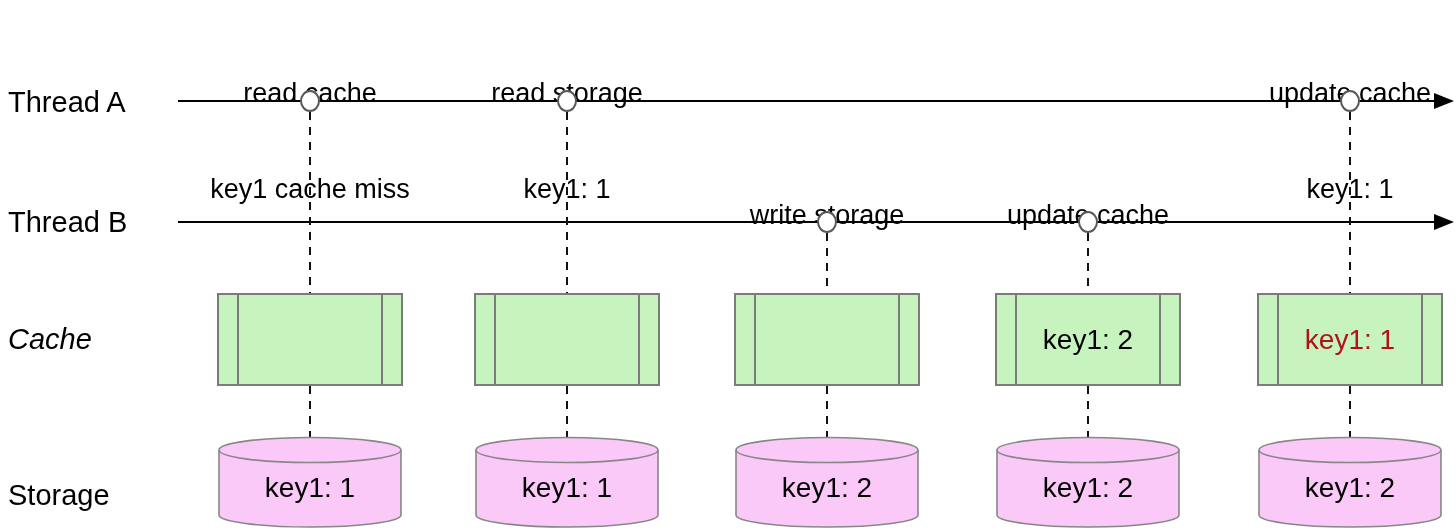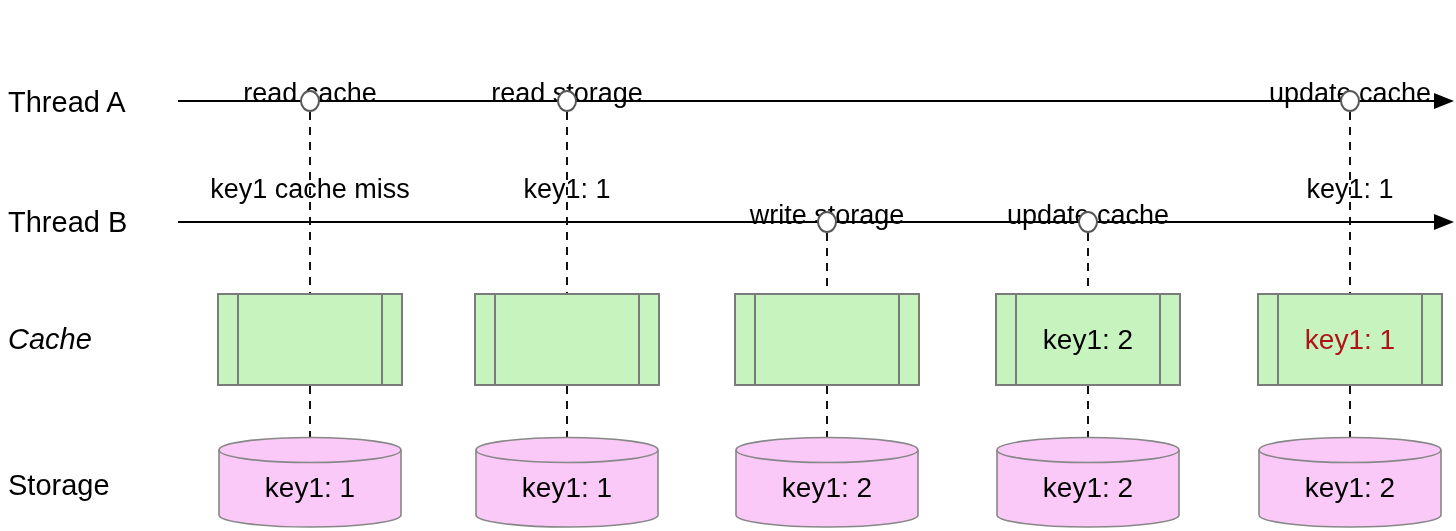--- a/index.html
+++ b/index.html
@@ -118,21 +118,21 @@
   }
 </style>
 </head>
 <body>
 
 <div class="canvas">
 
   <div class="row-label" style="top: 205px;">Thread B</div>
   <div class="row-label" style="top: 85px;">Thread A</div>
   <div class="row-label" style="top: 322px; font-style: italic;">Cache</div>
-  <div class="row-label" style="top: 468px;">Storage</div>
+  <div class="row-label" style="top: 478px;">Storage</div>
 
   <div class="thread-line" style="top: 100px;"></div>
   <div class="arrowhead" style="top: 93px;"></div>
 
   <div class="thread-line" style="top: 221px;"></div>
   <div class="arrowhead" style="top: 214px;"></div>
 
   <div class="event-label" style="left: 180px; top: 13px;">
     <div>read cache</div>
     <div>key1 cache miss</div>

